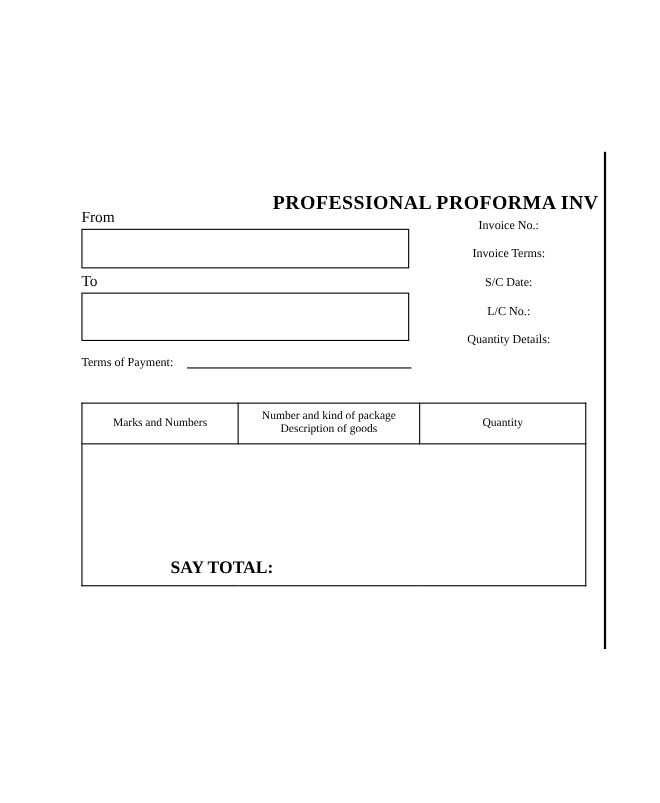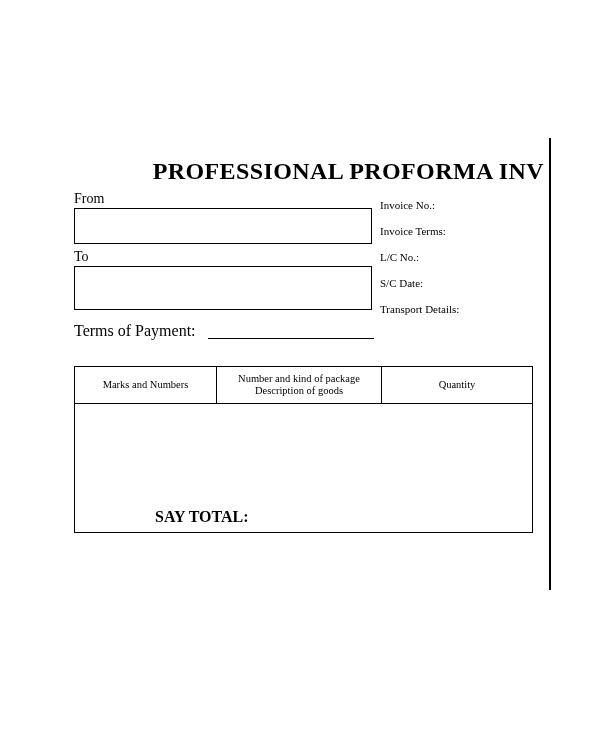--- a/index.html
+++ b/index.html
@@ -32,26 +32,26 @@
     left: 549px;
     top: 138px;
     width: 2px;
     height: 452px;
     background: #000000;
   }
 
   .doc-title {
     position: absolute;
     left: 74px;
-    top: 158px;
+    top: 174px;
     width: 470px;
     text-align: right;
     font-family: "Liberation Serif", serif;
     font-weight: bold;
-    font-size: 24px;
+    font-size: 18px;
     letter-spacing: 0.4px;
     white-space: nowrap;
     overflow: hidden;
   }
 
   
   .left-col {
     position: absolute;
     left: 74px;
     top: 192px;
@@ -74,39 +74,39 @@
     height: 44px;
   }
   .spacer-6 { height: 6px; }
 
   .terms-row {
     display: flex;
     align-items: flex-end;
     margin-top: 12px;
   }
   .terms-label {
-    font-size: 16px;
+    font-size: 11px;
     font-family: "Liberation Serif", serif;
     white-space: nowrap;
   }
   .terms-line {
     flex: 1;
     border-bottom: 1px solid #000000;
     height: 12px;
     margin-left: 12px;
     margin-bottom: 1px;
   }
 
   
   .right-col {
     position: absolute;
     left: 380px;
     top: 192px;
     width: 165px;
-    text-align: left;
+    text-align: center;
   }
   .right-col .r-item {
     font-size: 11px;
     font-family: "Liberation Serif", serif;
     height: 26px;
     line-height: 26px;
     white-space: nowrap;
   }
 
   
@@ -171,23 +171,23 @@
 
     <div class="terms-row">
       <span class="terms-label">Terms of Payment:</span>
       <span class="terms-line"></span>
     </div>
   </div>
 
   <div class="right-col">
     <div class="r-item">Invoice No.:</div>
     <div class="r-item">Invoice Terms:</div>
+    <div class="r-item">S/C Date:</div>
     <div class="r-item">L/C No.:</div>
-    <div class="r-item">S/C Date:</div>
-    <div class="r-item">Transport Details:</div>
+    <div class="r-item">Quantity Details:</div>
   </div>
 
   <table class="goods-table">
     <thead>
       <tr>
         <th class="col-marks">Marks and Numbers</th>
         <th class="col-desc">
           <div>Number and kind of package</div>
           <div>Description of goods</div>
         </th>

